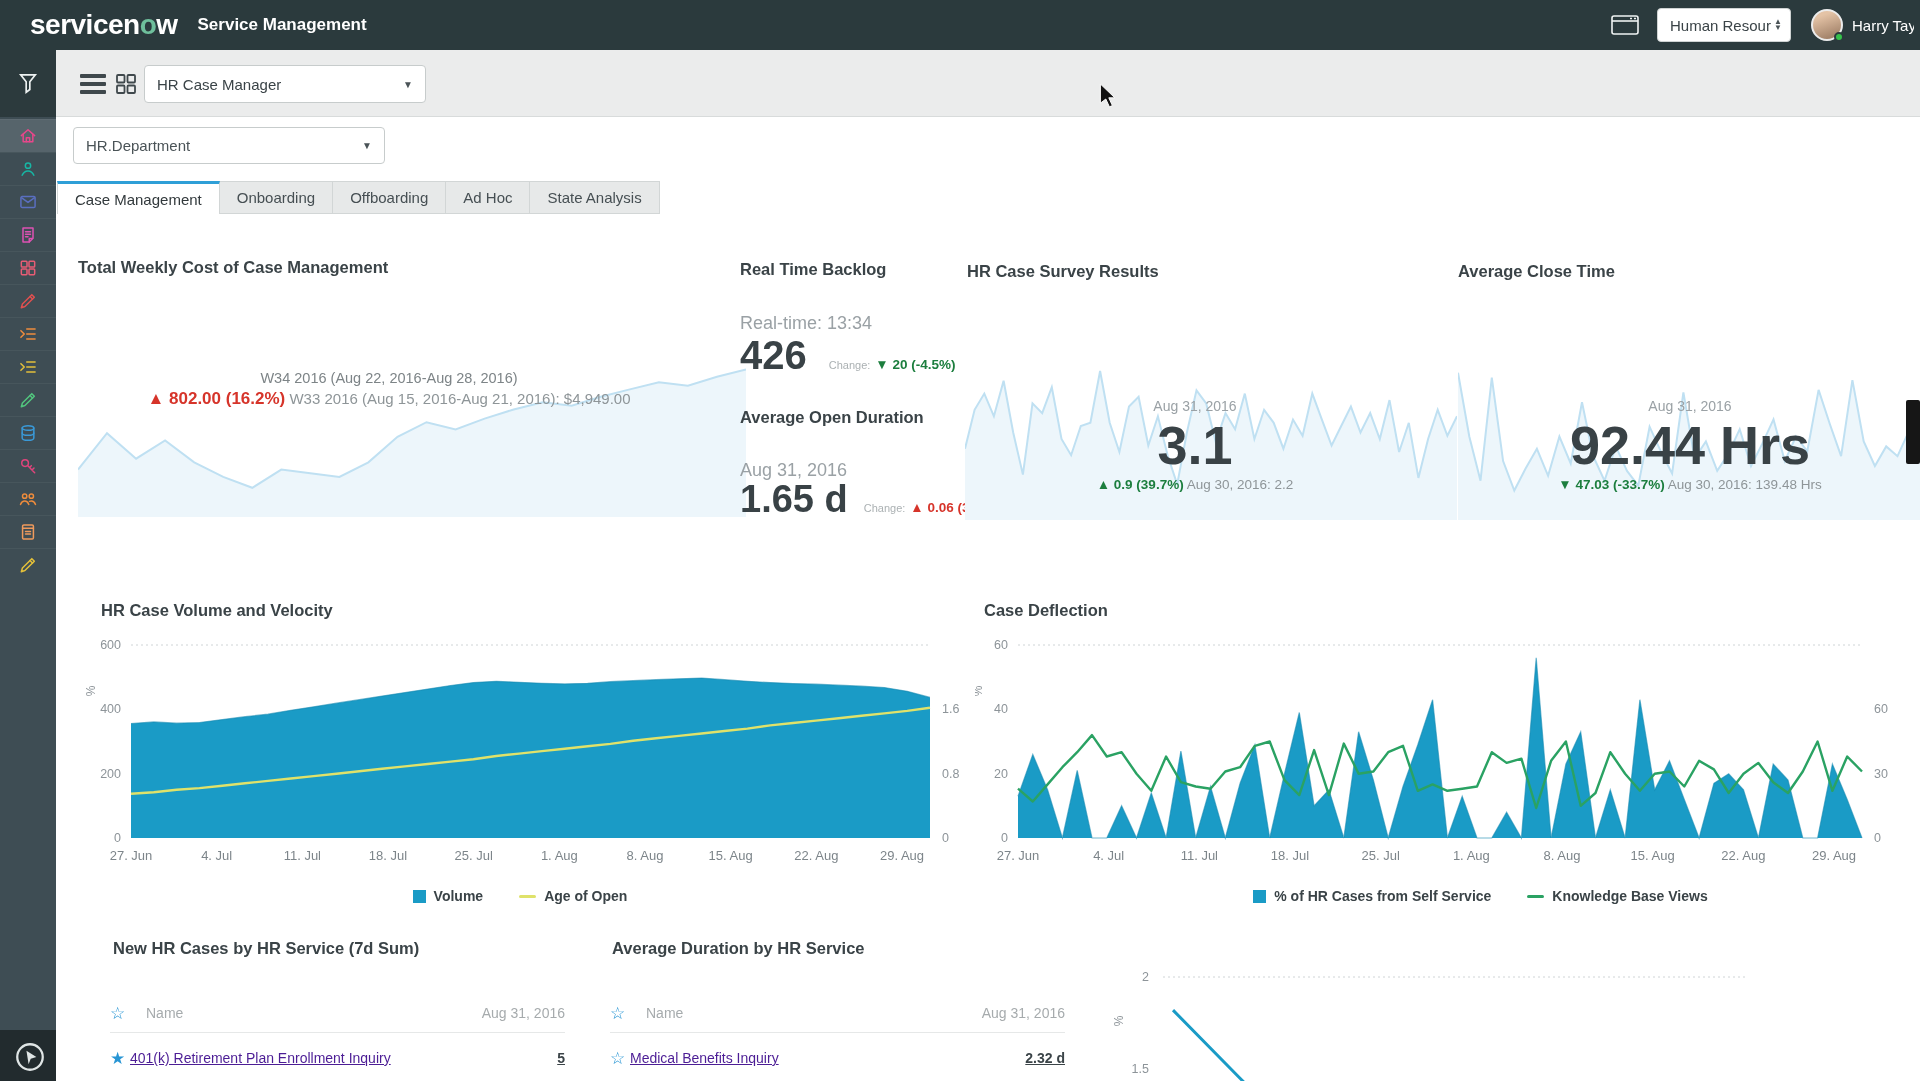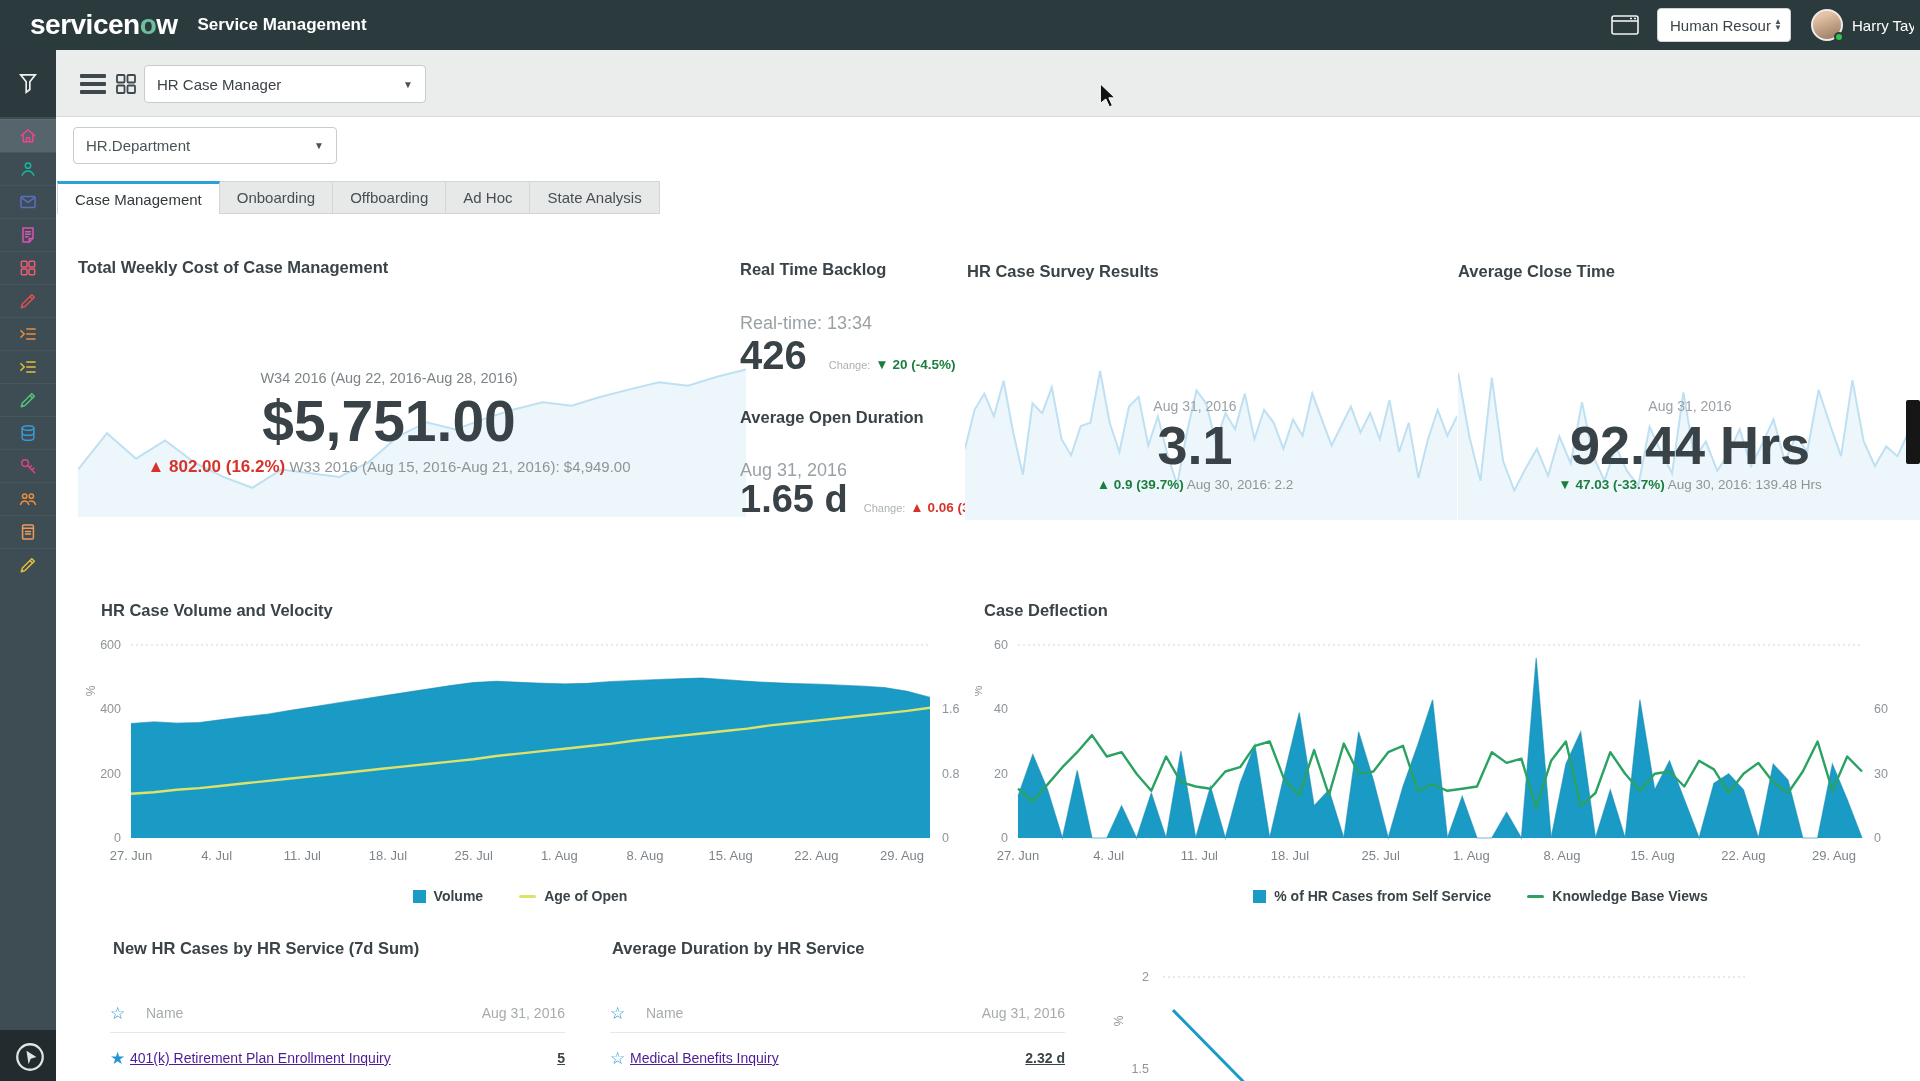--- a/index.html
+++ b/index.html
@@ -36,21 +36,21 @@
   
   .toolbar { position:absolute; left:56px; top:50px; width:1864px; height:67px; background:#ebecec; border-bottom:1px solid #d8dbdb; }
   .hamburger { position:absolute; left:24px; top:24px; width:26px; height:20px; cursor:pointer; }
   .hamburger div { height:3.5px; background:#3f484c; border-radius:1px; margin-bottom:4.5px; }
   .grid-icon { position:absolute; left:58px; top:22px; width:24px; height:24px; cursor:pointer; }
   .dash-select { position:absolute; left:88px; top:15px; width:282px; height:38px; background:#fff; border:1px solid #c7cccc; border-radius:4px;
     display:flex; align-items:center; justify-content:space-between; padding:0 12px; font-size:15px; color:#3a4347; cursor:pointer; }
   .caret { font-size:10px; color:#4a5357; }
 
   
-  .breakdown-select { position:absolute; left:73px; top:127px; width:264px; height:37px; background:#fff; border:1px solid #c7cccc; border-radius:4px;
+  .breakdown-select { position:absolute; left:73px; top:127px; width:312px; height:37px; background:#fff; border:1px solid #c7cccc; border-radius:4px;
     display:flex; align-items:center; justify-content:space-between; padding:0 12px; font-size:15px; color:#4a5357; cursor:pointer; }
   .tabs { position:absolute; left:57px; top:181px; display:flex; }
   .tab { height:33px; background:#e7e9e9; border:1px solid #d2d6d6; border-left:none; padding:4px 17px; display:flex; align-items:center;
     font-size:15px; color:#464f53; cursor:pointer; }
   .tab:first-child { border-left:1px solid #d2d6d6; }
   .tab.active { background:#fff; border-top:3px solid #2f9fd7; border-bottom:none; font-weight:400; color:#32393c; }
 
   .section-title { position:absolute; font-size:16.5px; font-weight:700; color:#3a4347; }
   .kpi-gray { color:#9aa1a5; }
   .center { text-align:center; }
@@ -243,21 +243,20 @@
     <div class="tab">State Analysis</div>
   </div>
 
   <div class="section-title" style="left:78px; top:258px;">Total Weekly Cost of Case Management</div>
   <svg class="abs" id="cost-spark" style="left:78px; top:345px;" width="668" height="172">
       <polygon points="0,172 0.0,124.6 29.0,88.2 58.1,113.7 87.1,95.5 116.2,117.3 145.2,131.9 174.3,142.8 203.3,124.6 232.3,128.3 261.4,131.9 290.4,117.3 319.5,91.8 348.5,77.2 377.6,84.5 406.6,73.6 435.7,64.5 464.7,57.2 493.7,60.8 522.8,51.7 551.8,44.4 580.9,37.2 609.9,40.8 639.0,31.7 668.0,24.4 668,172" fill="#edf6fb"></polygon>
       <polyline points="0.0,124.6 29.0,88.2 58.1,113.7 87.1,95.5 116.2,117.3 145.2,131.9 174.3,142.8 203.3,124.6 232.3,128.3 261.4,131.9 290.4,117.3 319.5,91.8 348.5,77.2 377.6,84.5 406.6,73.6 435.7,64.5 464.7,57.2 493.7,60.8 522.8,51.7 551.8,44.4 580.9,37.2 609.9,40.8 639.0,31.7 668.0,24.4" fill="none" stroke="#bfe0f2" stroke-width="2"></polyline>
     </svg>
   <div class="abs center" style="left:99px; top:370px; width:580px;">
     <div style="font-size:14.5px; color:#7d8487;">W34 2016 (Aug 22, 2016-Aug 28, 2016)</div>
-    <div class="big-value" style="font-size:57px; margin-top:2px;">$5,751.00</div>
     <div style="margin-top:3px; font-size:15px;">
       <span class="chg-red" style="font-size:17px;">▲ 802.00 (16.2%)</span>
       <span class="compare">W33 2016 (Aug 15, 2016-Aug 21, 2016): $4,949.00</span>
     </div>
   </div>
 
   <div class="section-title" style="left:740px; top:260px;">Real Time Backlog</div>
   <div class="abs kpi-gray" style="left:740px; top:313px; font-size:18px;">Real-time: 13:34</div>
   <div class="abs" style="left:740px; top:333px; display:flex; align-items:baseline;">
     <span class="big-value" style="font-size:40px;">426</span>

